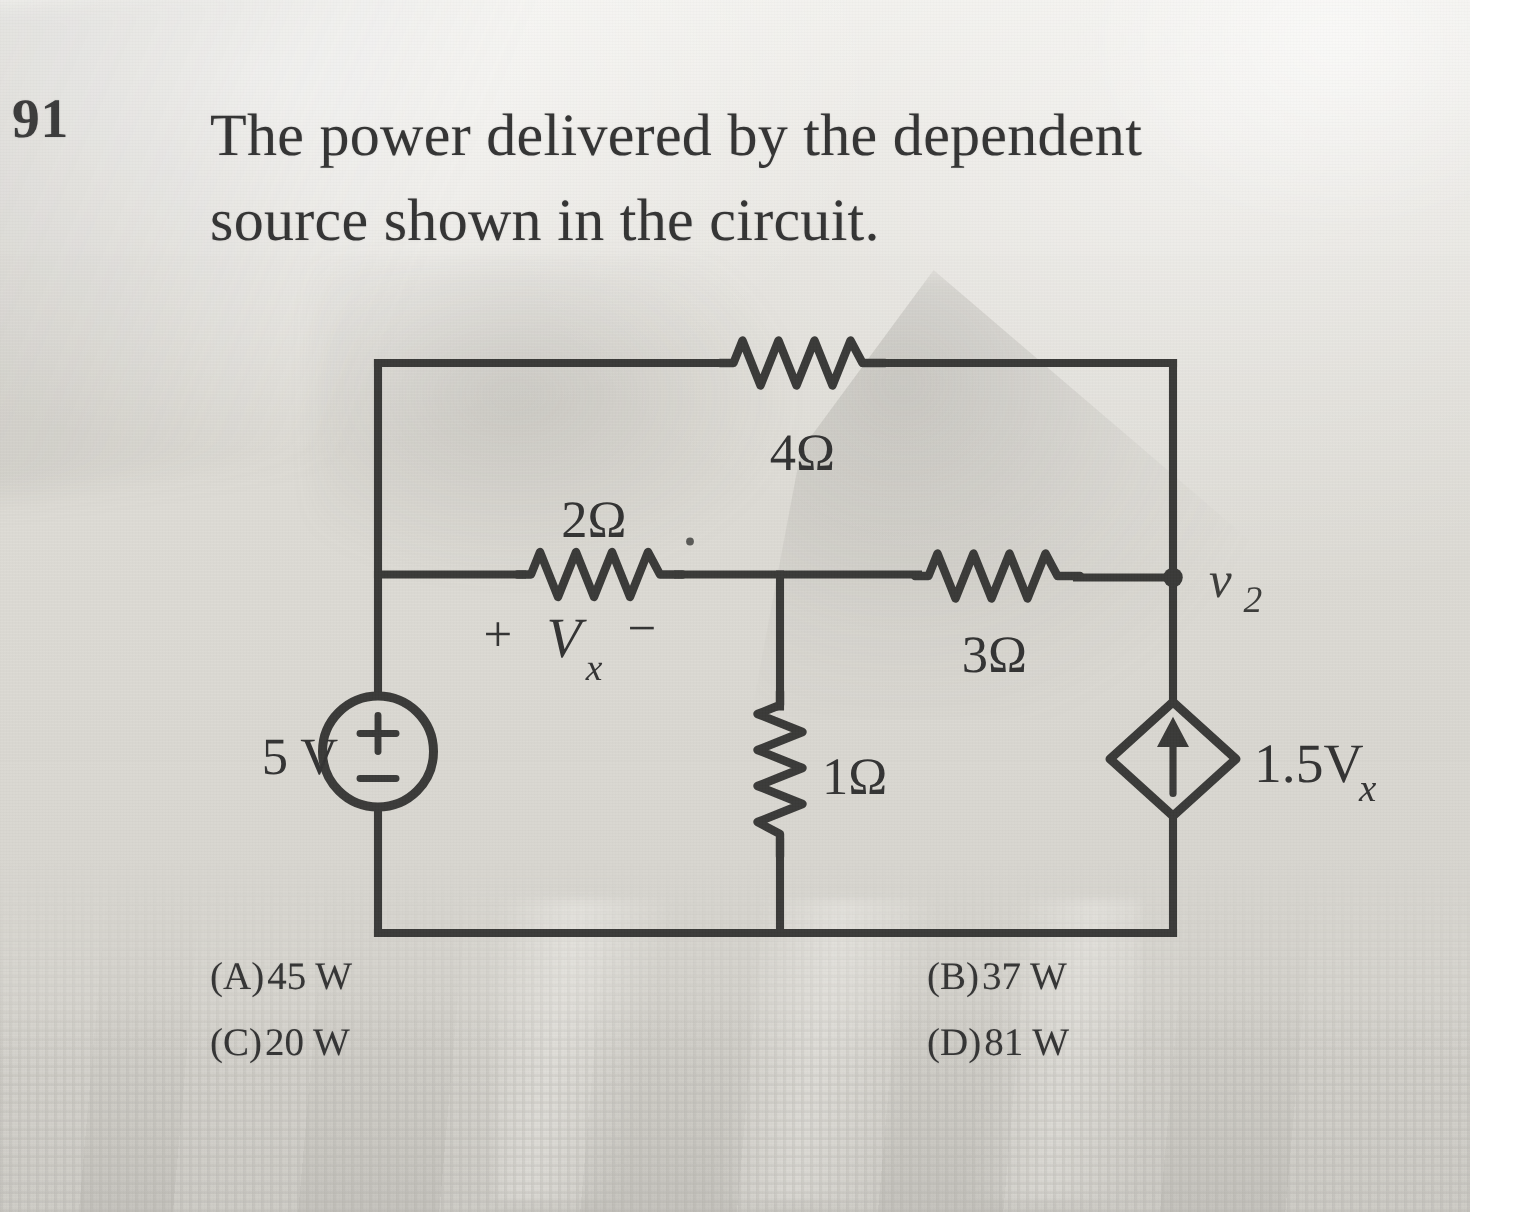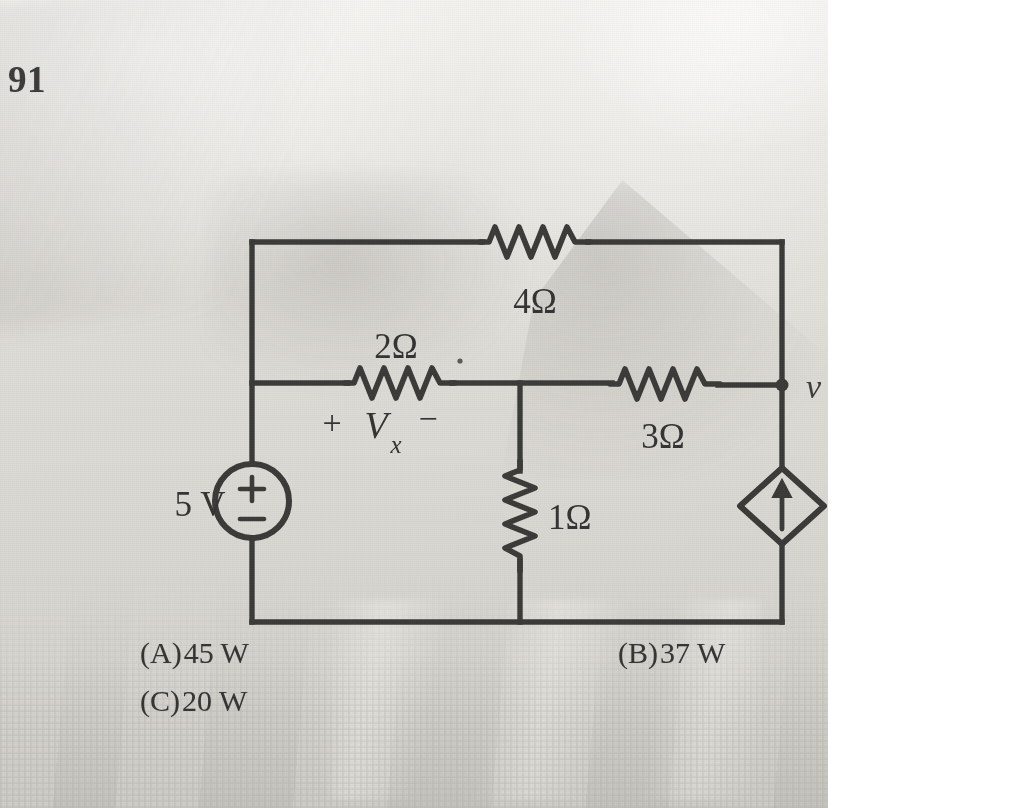--- a/index.html
+++ b/index.html
@@ -3,21 +3,21 @@
 <meta charset="utf-8">
 <title>Circuit Question 91</title>
 <style>
   html, body {
     margin: 0;
     padding: 0;
     background: #ffffff;
   }
   #page {
     position: relative;
-    width: 828px;
+    width: 980px;
     height: 808px;
     overflow: hidden;
     background: #c4b5fd;
     font-family: "Liberation Serif", "DejaVu Serif", serif;
     color: #2e2e2e;
   }
   
   .paper-base {
     position: absolute;
     inset: 0;
@@ -150,21 +150,21 @@
     left: 140px;
     top: 636px;
     width: 760px;
   }
   .opt-row {
     display: flex;
     width: 100%;
     margin-bottom: 14px;
   }
   .opt {
-    font-size: 30px;
+    font-size: 26px;
     color: #343434;
     white-space: nowrap;
     text-shadow: 0 0 1px rgba(100,100,100,0.28);
   }
   .opt-a, .opt-c { width: 478px; }
   .opt .tag { margin-right: 2px; }
 </style>
 </head>
 <body>
 
@@ -175,20 +175,24 @@
   <div class="shade shade-top-right"></div>
   <div class="shade shade-lm"></div>
   <div class="shade shade-tri"></div>
   <div class="shade shade-bottom"></div>
   <div class="streaks"></div>
   <div class="weave-patches"></div>
   <div class="weave"></div>
 
   <div class="qnum">91</div>
 
+  <div class="qtext">
+    <span class="l1">The power delivered by the dependent</span>
+    <span class="l2">source shown in the circuit.</span>
+  </div>
 
   <div class="circuit-wrap">
     <svg width="1024" height="808" viewBox="0 0 1024 808" xmlns="http://www.w3.org/2000/svg">
       <defs>
         <g id="res-h">
 
           <path d="M -55 0 L -46 0 L -40 -15 L -28 15 L -16 -15 L -4 15 L 8 -15 L 20 15 L 32 -15 L 40 0 L 55 0" fill="none" stroke="#3a3a38" stroke-width="5.6" stroke-linecap="round" stroke-linejoin="round"></path>
         </g>
         <g id="res-v">
           <path d="M 0 -55 L 0 -46 L -15 -40 L 15 -28 L -15 -16 L 15 -4 L -15 8 L 15 20 L -15 32 L 0 40 L 0 55" fill="none" stroke="#3a3a38" stroke-width="5.6" stroke-linecap="round" stroke-linejoin="round"></path>
@@ -284,17 +288,20 @@
         <span class="tag">(A)</span><span>45 W</span>
       </div>
       <div class="opt opt-b">
         <span class="tag">(B)</span><span>37 W</span>
       </div>
     </div>
     <div class="opt-row">
       <div class="opt opt-c">
         <span class="tag">(C)</span><span>20 W</span>
       </div>
+      <div class="opt opt-d">
+        <span class="tag">(D)</span><span>81 W</span>
+      </div>
     </div>
   </div>
 
   <div class="grain"></div>
 </div>
 
 </body></html>

